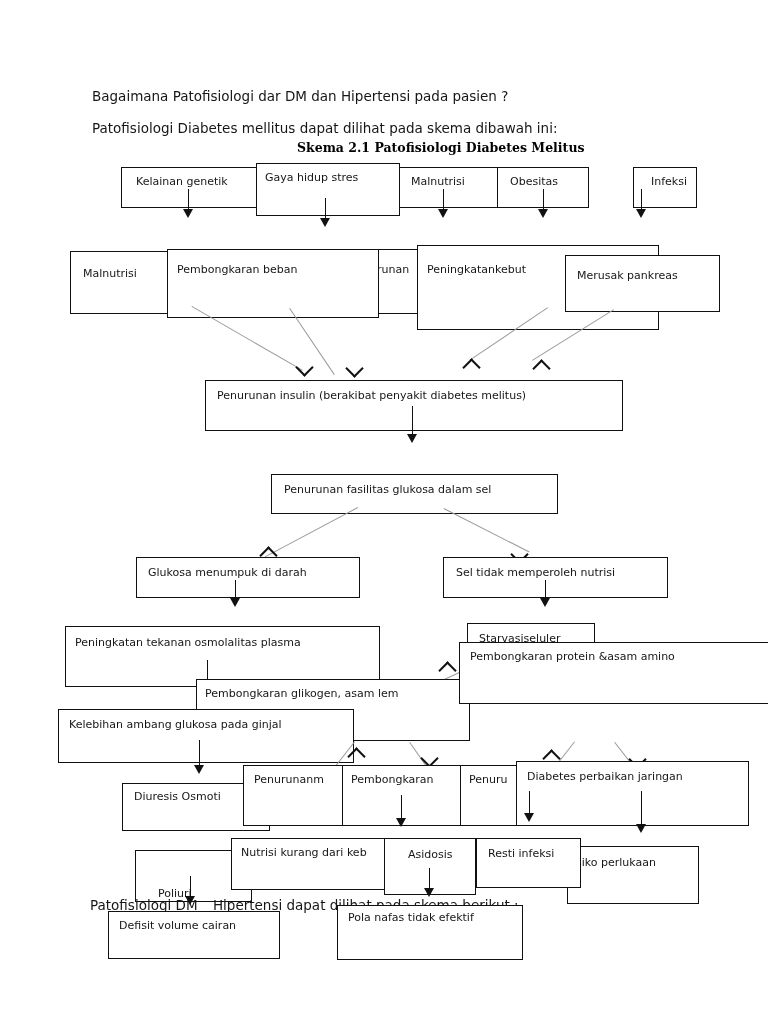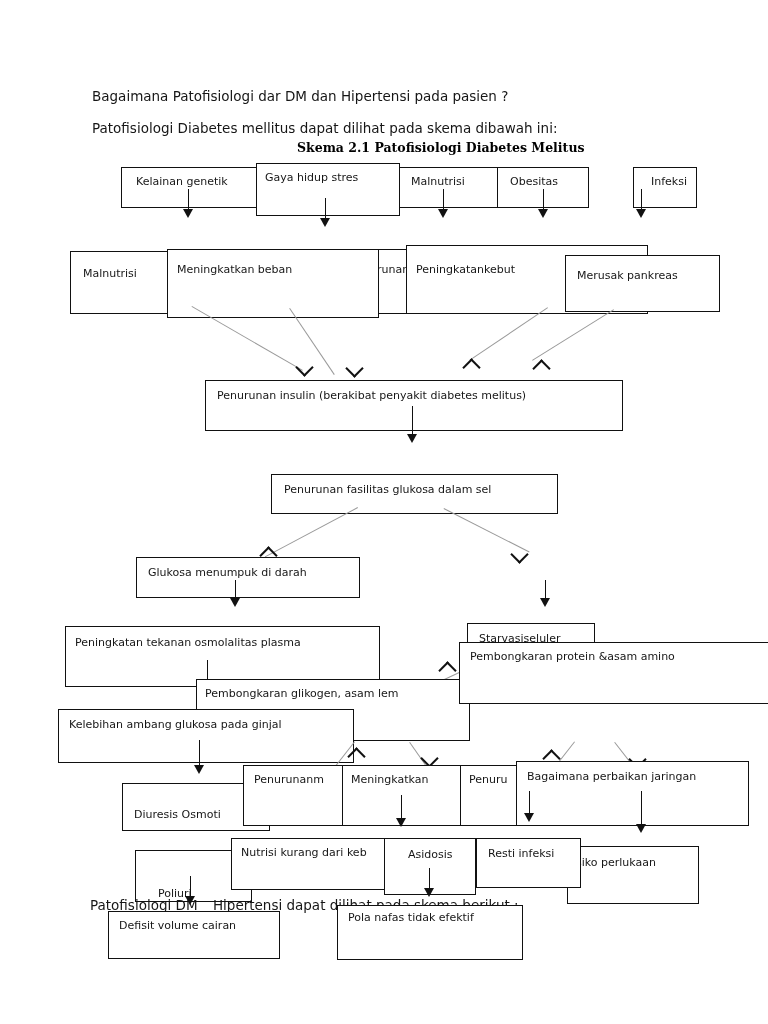--- a/index.html
+++ b/index.html
@@ -120,26 +120,26 @@
   <div class="arrowhead" style="left:636px;top:209px;"></div>
 
   <div class="box" style="left:70px;top:251px;width:182px;height:63px;">
     <span class="txt" style="left:12px;top:16px;">Malnutrisi</span>
   </div>
 
   <div class="box" style="left:340px;top:249px;width:190px;height:65px;">
     <span class="txt" style="left:9px;top:14px;">Penurunan </span>
   </div>
 
-  <div class="box" style="left:406px;top:245px;width:242px;height:69px;padding-left:44px;">
+  <div class="box" style="left:417px;top:245px;width:242px;height:85px;padding-left:44px;">
     <span class="txt" style="left:9px;top:18px;">Peningkatankebut</span>
   </div>
 
   <div class="box" style="left:167px;top:249px;width:212px;height:69px;">
-    <span class="txt" style="left:9px;top:14px;">Meningkatkan  beban </span>
+    <span class="txt" style="left:9px;top:14px;">Pembongkaran  beban </span>
   </div>
 
   <div class="box" style="left:565px;top:255px;width:155px;height:57px;">
     <span class="txt" style="left:11px;top:14px;">Merusak  pankreas</span>
   </div>
 
   <div class="diag" style="left:192px;top:306px;width:128px;transform:rotate(30deg);"></div>
   <div class="dhead" style="left:298px;top:361px;transform:rotate(-45deg);"></div>
 
   <div class="diag" style="left:290px;top:308px;width:80px;transform:rotate(56deg);"></div>
@@ -166,20 +166,23 @@
 
   <div class="diag" style="left:444px;top:508px;width:96px;transform:rotate(27deg);"></div>
   <div class="dhead" style="left:513px;top:548px;transform:rotate(-45deg);"></div>
 
   <div class="box" style="left:136px;top:557px;width:224px;height:41px;">
     <span class="txt" style="left:11px;top:9px;">Glukosa menumpuk di darah</span>
   </div>
   <div class="vline" style="left:235px;top:580px;height:22px;"></div>
   <div class="arrowhead" style="left:230px;top:598px;"></div>
 
+  <div class="box" style="left:443px;top:557px;width:225px;height:41px;">
+    <span class="txt" style="left:12px;top:9px;">Sel tidak memperoleh nutrisi</span>
+  </div>
   <div class="vline" style="left:545px;top:580px;height:22px;"></div>
   <div class="arrowhead" style="left:540px;top:598px;"></div>
 
   <div class="box" style="left:65px;top:626px;width:315px;height:61px;">
     <span class="txt" style="left:9px;top:10px;">Peningkatan tekanan osmolalitas plasma</span>
   </div>
   <div class="vline" style="left:207px;top:660px;height:36px;"></div>
   <div class="arrowhead" style="left:202px;top:690px;"></div>
 
   <div class="box" style="left:467px;top:623px;width:128px;height:40px;">
@@ -212,39 +215,39 @@
   <div class="diag" style="left:410px;top:742px;width:28px;transform:rotate(55deg);"></div>
   <div class="dhead" style="left:423px;top:752px;transform:rotate(-45deg);"></div>
 
   <div class="diag" style="left:575px;top:742px;width:36px;transform:rotate(128deg);"></div>
   <div class="dhead" style="left:545px;top:752px;transform:rotate(135deg);"></div>
 
   <div class="diag" style="left:615px;top:742px;width:30px;transform:rotate(52deg);"></div>
   <div class="dhead" style="left:631px;top:753px;transform:rotate(-45deg);"></div>
 
   <div class="box" style="left:122px;top:783px;width:148px;height:48px;">
-    <span class="txt" style="left:11px;top:25px;">Diuresis Osmoti</span>
+    <span class="txt" style="left:11px;top:7px;">Diuresis Osmoti</span>
   </div>
 
   <div class="box" style="left:243px;top:765px;width:102px;height:61px;">
     <span class="txt" style="left:10px;top:8px;">Penurunanm</span>
   </div>
 
   <div class="box" style="left:342px;top:765px;width:120px;height:61px;">
-    <span class="txt" style="left:8px;top:8px;">Meningkatkan</span>
+    <span class="txt" style="left:8px;top:8px;">Pembongkaran</span>
   </div>
   <div class="vline" style="left:401px;top:795px;height:26px;"></div>
   <div class="arrowhead" style="left:396px;top:818px;"></div>
 
   <div class="box" style="left:460px;top:765px;width:70px;height:61px;">
     <span class="txt" style="left:8px;top:8px;">Penuru</span>
   </div>
 
   <div class="box" style="left:516px;top:761px;width:233px;height:65px;">
-    <span class="txt" style="left:10px;top:9px;">Bagaimana perbaikan jaringan</span>
+    <span class="txt" style="left:10px;top:9px;">Diabetes perbaikan jaringan</span>
   </div>
   <div class="vline" style="left:529px;top:791px;height:26px;"></div>
   <div class="arrowhead" style="left:524px;top:813px;"></div>
   <div class="vline" style="left:641px;top:791px;height:36px;"></div>
   <div class="arrowhead" style="left:636px;top:824px;"></div>
 
   <div class="box" style="left:135px;top:850px;width:117px;height:52px;">
     <span class="txt" style="left:22px;top:9px;margin-top:28px;">Poliuri</span>
   </div>
   <div class="vline" style="left:190px;top:876px;height:26px;"></div>

